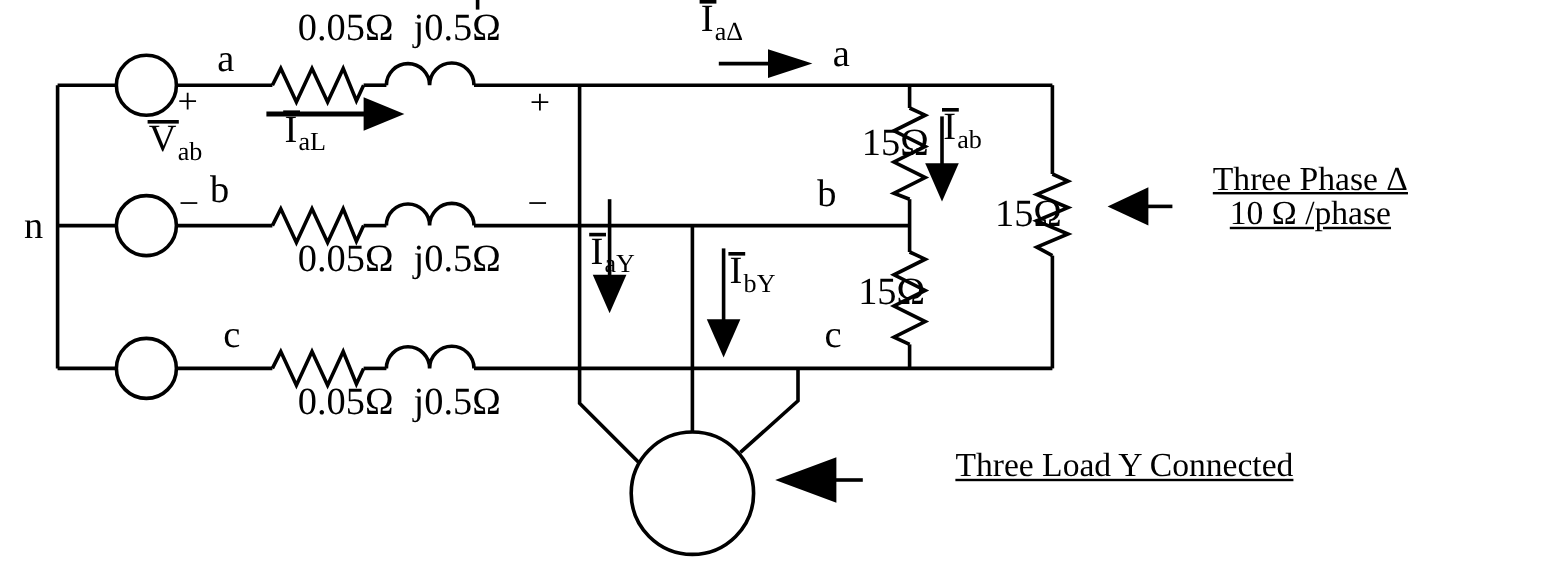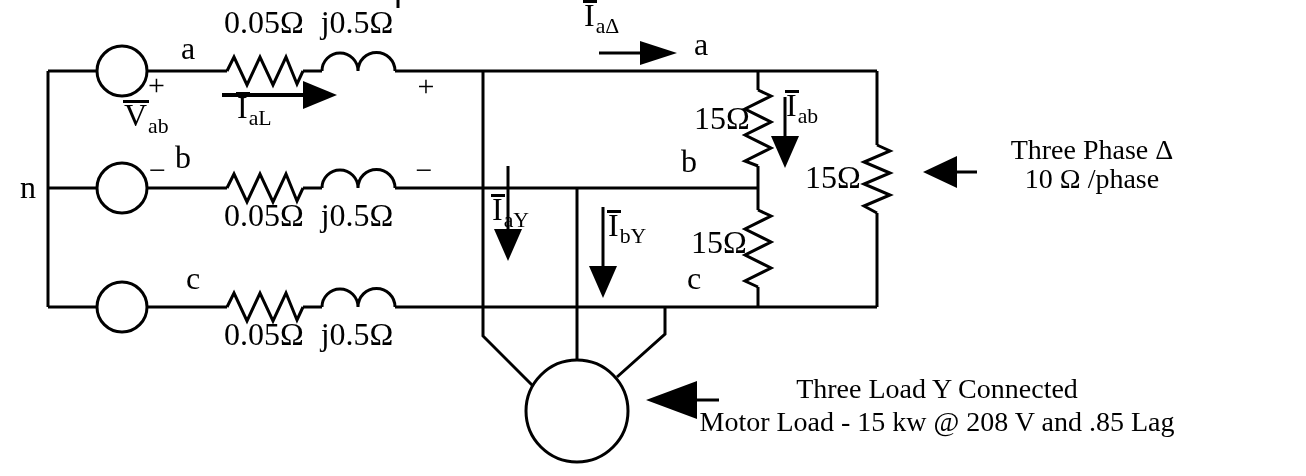--- a/index.html
+++ b/index.html
@@ -5,30 +5,30 @@
   html,body{margin:0;padding:0;background:#fff;}
   #stage{
     position:relative;width:1306px;height:476px;background:#ffffff;
     font-family:"Liberation Serif","DejaVu Serif",serif;color:#000;overflow:hidden;
   }
   svg{position:absolute;left:0;top:0;}
   .lbl{
     position:absolute;font-size:32px;line-height:1;white-space:nowrap;
     font-family:"Liberation Serif","DejaVu Serif",serif;color:#000;
   }
-  .ctr{transform:translateX(-50%);}
+  .ctr{transform:translateX(-50%);margin-left:24px;}
   .sign{font-size:30px;}
   .ov{position:relative;display:inline-block;}
   .ov::before{
     content:"";position:absolute;left:-1px;right:-2px;top:1px;height:3px;background:#000;
   }
   .sb{font-size:0.68em;vertical-align:-0.32em;margin-left:1px;text-align:right;}
   .note{
     position:absolute;transform:translateX(-50%);text-align:center;
-    font-size:28px;line-height:29px;white-space:nowrap;
+    font-size:28px;line-height:29px;white-space:nowrap;text-decoration:underline;
   }
   .note-motor{line-height:33px;}
   .wire{stroke:#000;stroke-width:3;fill:none;}
   .wire4{stroke:#000;stroke-width:4;fill:none;}
   .comp{stroke:#000;stroke-width:3;fill:none;stroke-linejoin:miter;}
   .node-circle{stroke:#000;stroke-width:3;fill:#fff;}
   .ah{fill:#000;stroke:none;}
 </style>
 </head>
 <body>
@@ -140,16 +140,15 @@
 
   <span class="lbl" style="left:608px;top:209px"><span class="ov">I</span><span class="sb">bY</span></span>
 
   <div class="note" style="left:1092px;top:135px">
     <div>Three Phase Δ</div>
     <div>10 Ω /phase</div>
   </div>
 
   <div class="note note-motor" style="left:937px;top:372px">
     <div>Three Load Y Connected</div>
-    <div>Motor Load - 15 kw @ 208 V and .85 Lag</div>
   </div>
 
 </div>
 
 </body></html>

